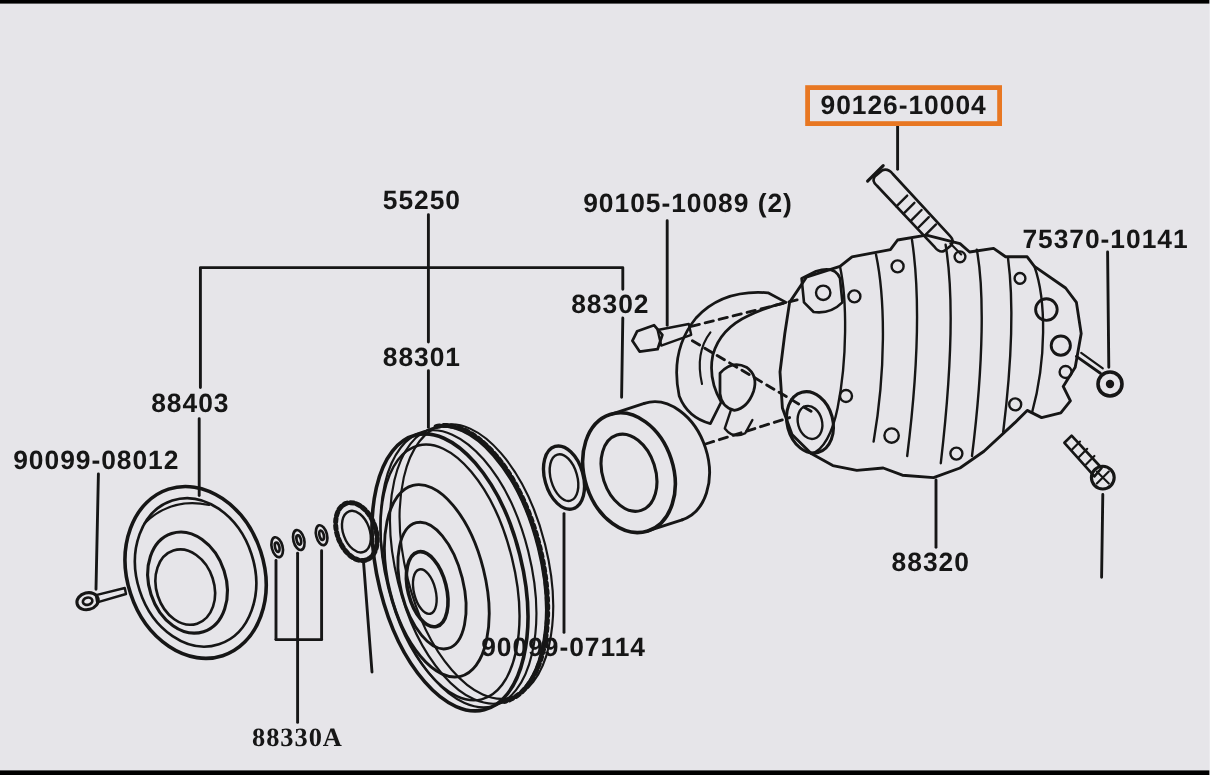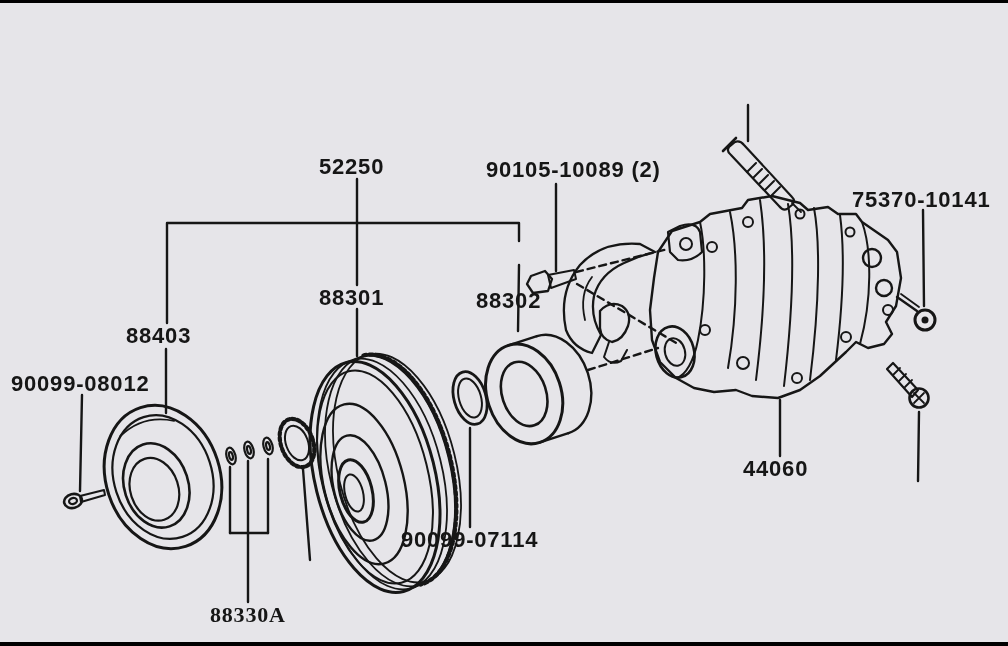--- a/index.html
+++ b/index.html
@@ -191,24 +191,27 @@
     </g>
 
     <g stroke-width="2.2">
       <path d="M887 369 L893 363 L918 390 L912 397 Z"></path>
       <path d="M893 375 L900 368 M899 381 L906 374 M905 387 L912 380" stroke-width="1.8"></path>
       <circle cx="919" cy="398" r="9.5" stroke-width="2.6"></circle>
       <path d="M914 393 L924 403 M924 393 L914 403" stroke-width="1.8"></path>
     </g>
   </svg>
 
-
-  <span class="part-label" style="left:319px;top:155px;">52250</span>
+  <div id="highlight-box">
+    <span class="part-label">90126-10004</span>
+  </div>
+
+  <span class="part-label" style="left:319px;top:155px;">55250</span>
   <span class="part-label" style="left:486px;top:158px;">90105-10089 (2)</span>
-  <span class="part-label" style="left:476px;top:242px;margin-top:47px;">88302</span>
+  <span class="part-label" style="left:476px;top:242px;">88302</span>
   <span class="part-label" style="left:319px;top:286px;">88301</span>
   <span class="part-label" style="left:126px;top:324px;">88403</span>
   <span class="part-label" style="left:11px;top:372px;">90099-08012</span>
   <span class="part-label" style="left:852px;top:188px;">75370-10141</span>
-  <span class="part-label" style="left:743px;top:457px;">44060</span>
+  <span class="part-label" style="left:743px;top:457px;">88320</span>
   <span class="part-label" style="left:401px;top:528px;">90099-07114</span>
   <span class="part-label" style="left:210px;top:603px;font-family:Liberation Serif, serif;">88330A</span>
 </div>
 
 </body></html>

